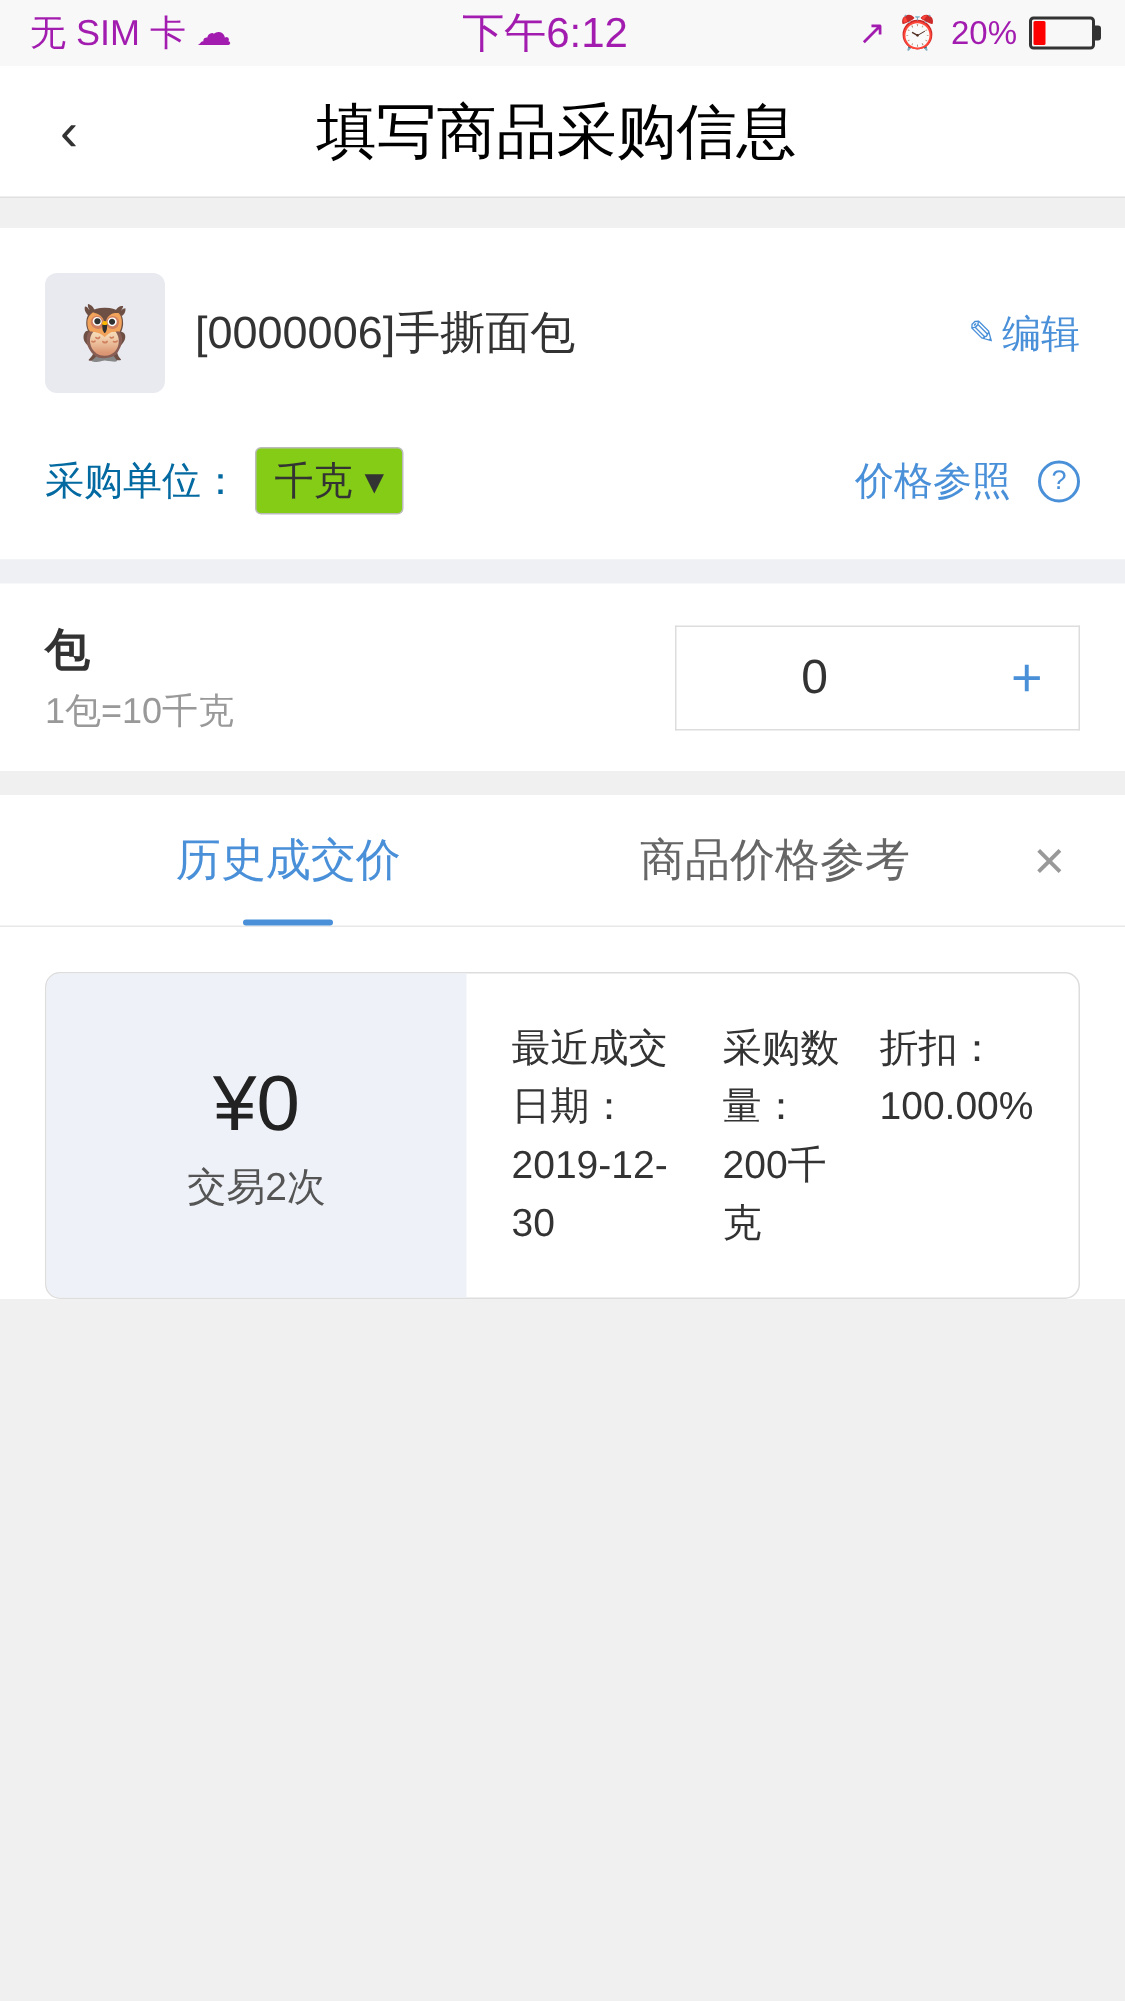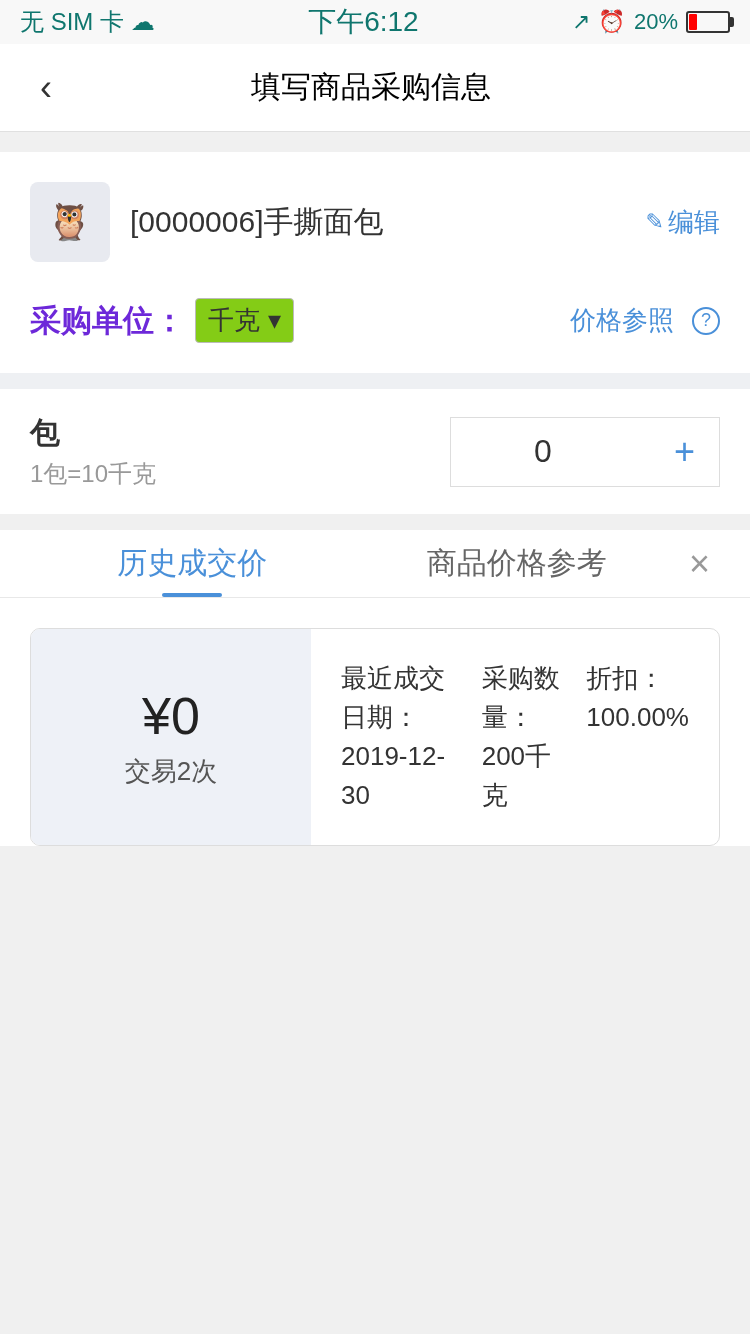--- a/index.html
+++ b/index.html
@@ -14,21 +14,21 @@
 
     
     .status-bar {
       display: flex;
       align-items: center;
       justify-content: space-between;
       height: 44px;
       background: #f8f8f8;
       padding: 0 20px;
       font-size: 24px;
-      color: #0f766e;
+      color: #a21caf;
     }
     .status-left {
       display: flex;
       align-items: center;
       gap: 8px;
     }
     .status-center {
       font-size: 28px;
       font-weight: 500;
     }
@@ -83,21 +83,21 @@
     .nav-back {
       font-size: 36px;
       color: #333;
       cursor: pointer;
       padding: 10px;
       margin-right: 10px;
     }
     .nav-title {
       flex: 1;
       text-align: center;
-      font-size: 30px;
+      font-size: 40px;
       font-weight: 500;
       color: #000;
       margin-right: 50px;
     }
 
     
     .product-section {
       background: #fff;
       margin-top: 20px;
       padding: 30px 30px 30px 30px;
@@ -149,23 +149,22 @@
     .edit-icon-char {
       font-size: 22px;
     }
     .product-unit-row {
       display: flex;
       align-items: center;
       justify-content: space-between;
       margin-top: 16px;
     }
     .unit-label {
-      font-size: 31px;
-      color: #6d28d9;
-      font-weight: bold;
+      font-size: 26px;
+      color: #0369a1;
     }
     .unit-select {
       display: flex;
       align-items: center;
       border: 1px solid #bbb;
       border-radius: 4px;
       padding: 4px 12px;
       font-size: 26px;
       color: #333;
       background: #84cc16;
@@ -256,21 +255,21 @@
     .modal-panel {
       background: #fff;
       margin-top: 16px;
       border-radius: 0;
     }
     .modal-tabs {
       display: flex;
       align-items: center;
       border-bottom: 1px solid #e8e8e8;
       padding: 0 30px;
-      height: 68px;
+      height: 88px;
     }
     .tab-item {
       flex: 1;
       display: flex;
       flex-direction: column;
       align-items: center;
       justify-content: center;
       height: 100%;
       cursor: pointer;
       position: relative;

